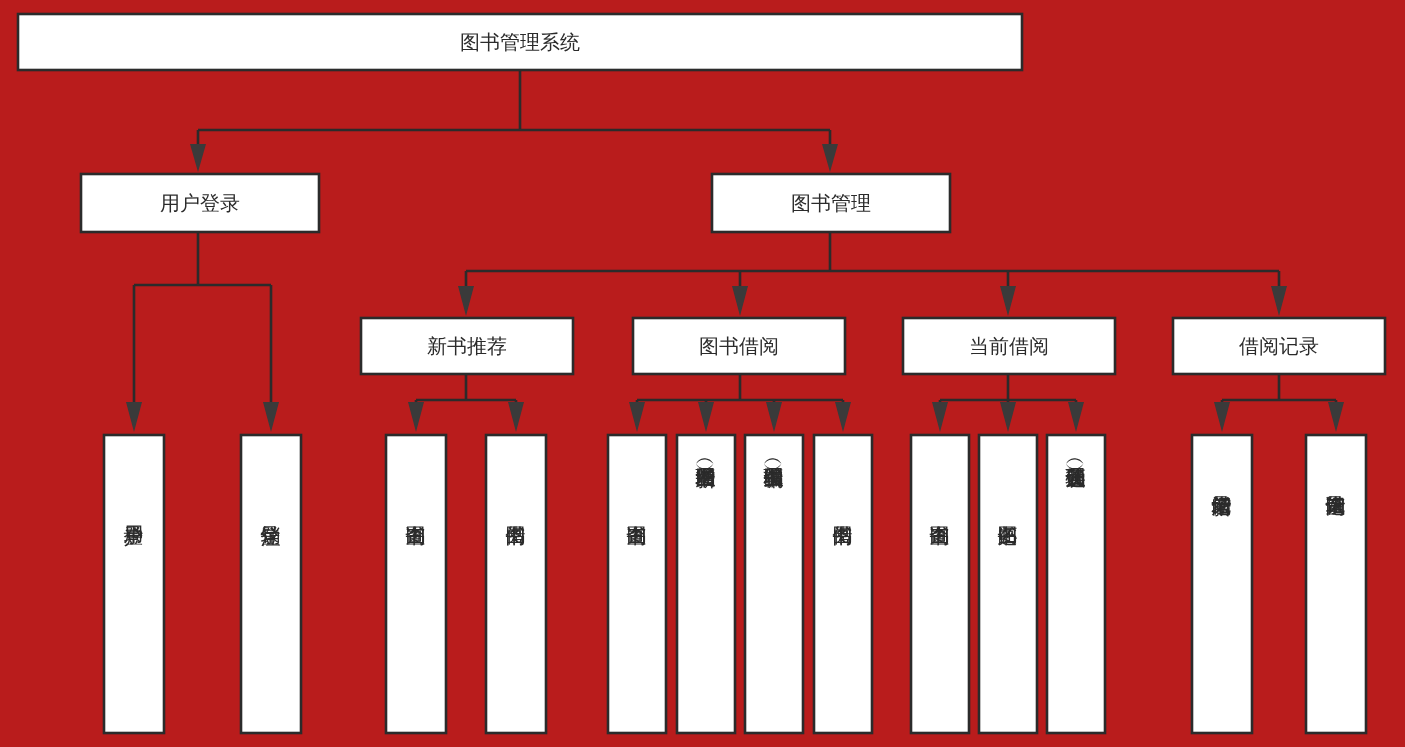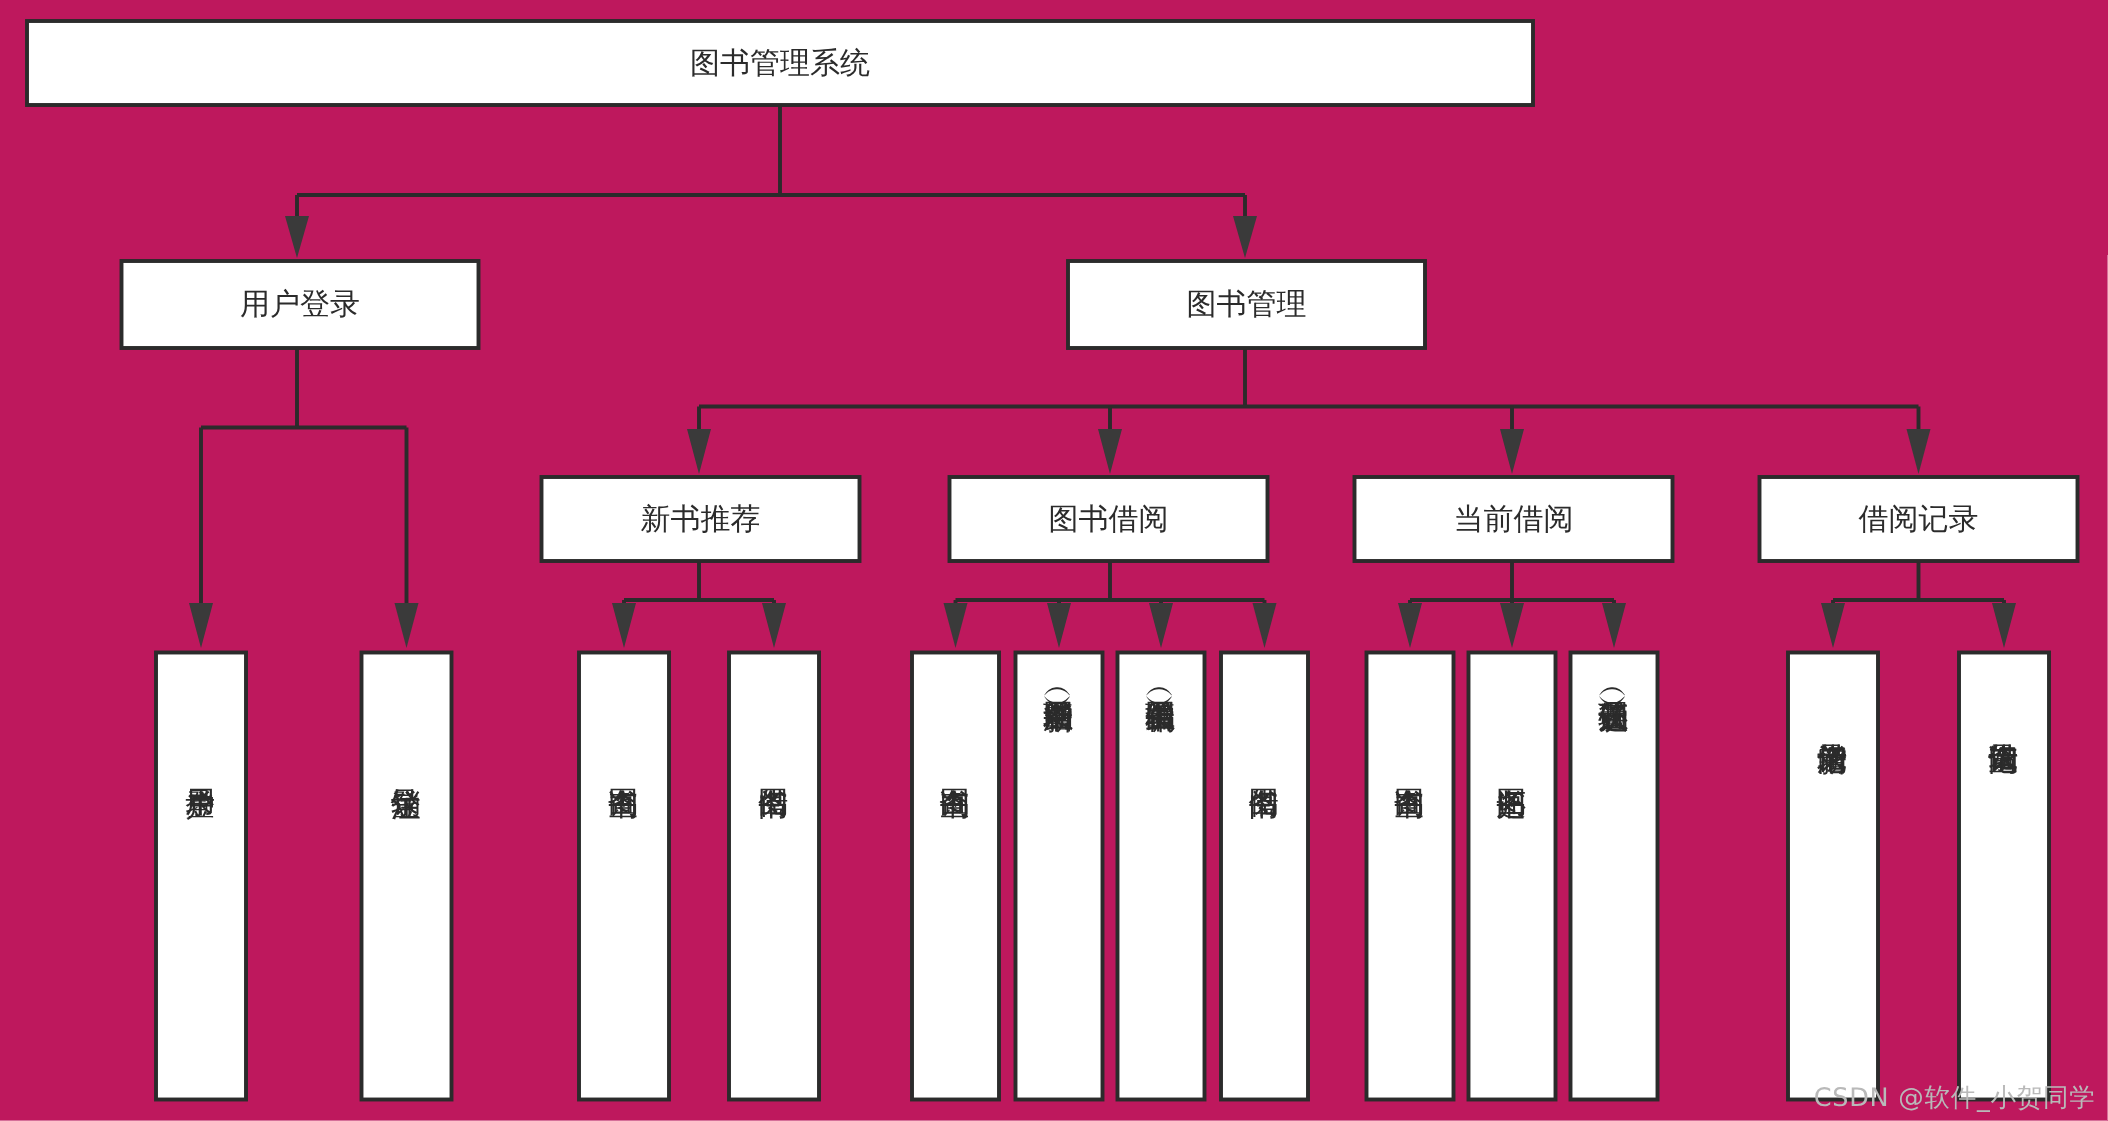--- a/index.html
+++ b/index.html
@@ -10,21 +10,21 @@
   body {
     width: 1405px;
     height: 747px;
     font-family: "DejaVu Sans", "Liberation Sans", sans-serif;
     overflow: hidden;
   }
   #diagram-root {
     position: relative;
     width: 1405px;
     height: 747px;
-    background: #be185d;
+    background: #b91c1c;
   }
   svg.diagram {
     position: absolute;
     top: 0;
     left: 0;
     width: 1405px;
     height: 747px;
     display: block;
   }
   .node-box {
@@ -233,15 +233,14 @@
       <rect class="node-box" x="1192" y="435" width="60" height="298"></rect>
       <text class="node-label-vert" x="1222" y="480" style="writing-mode:tb;">新增借阅记录</text>
     </g>
     <g>
       <rect class="node-box" x="1306" y="435" width="60" height="298"></rect>
       <text class="node-label-vert" x="1336" y="480" style="writing-mode:tb;">查询借阅记录</text>
     </g>
 
   </svg>
 
-  <div class="watermark">CSDN @软件_小贺同学</div>
 
 </div>
 
 </body></html>

